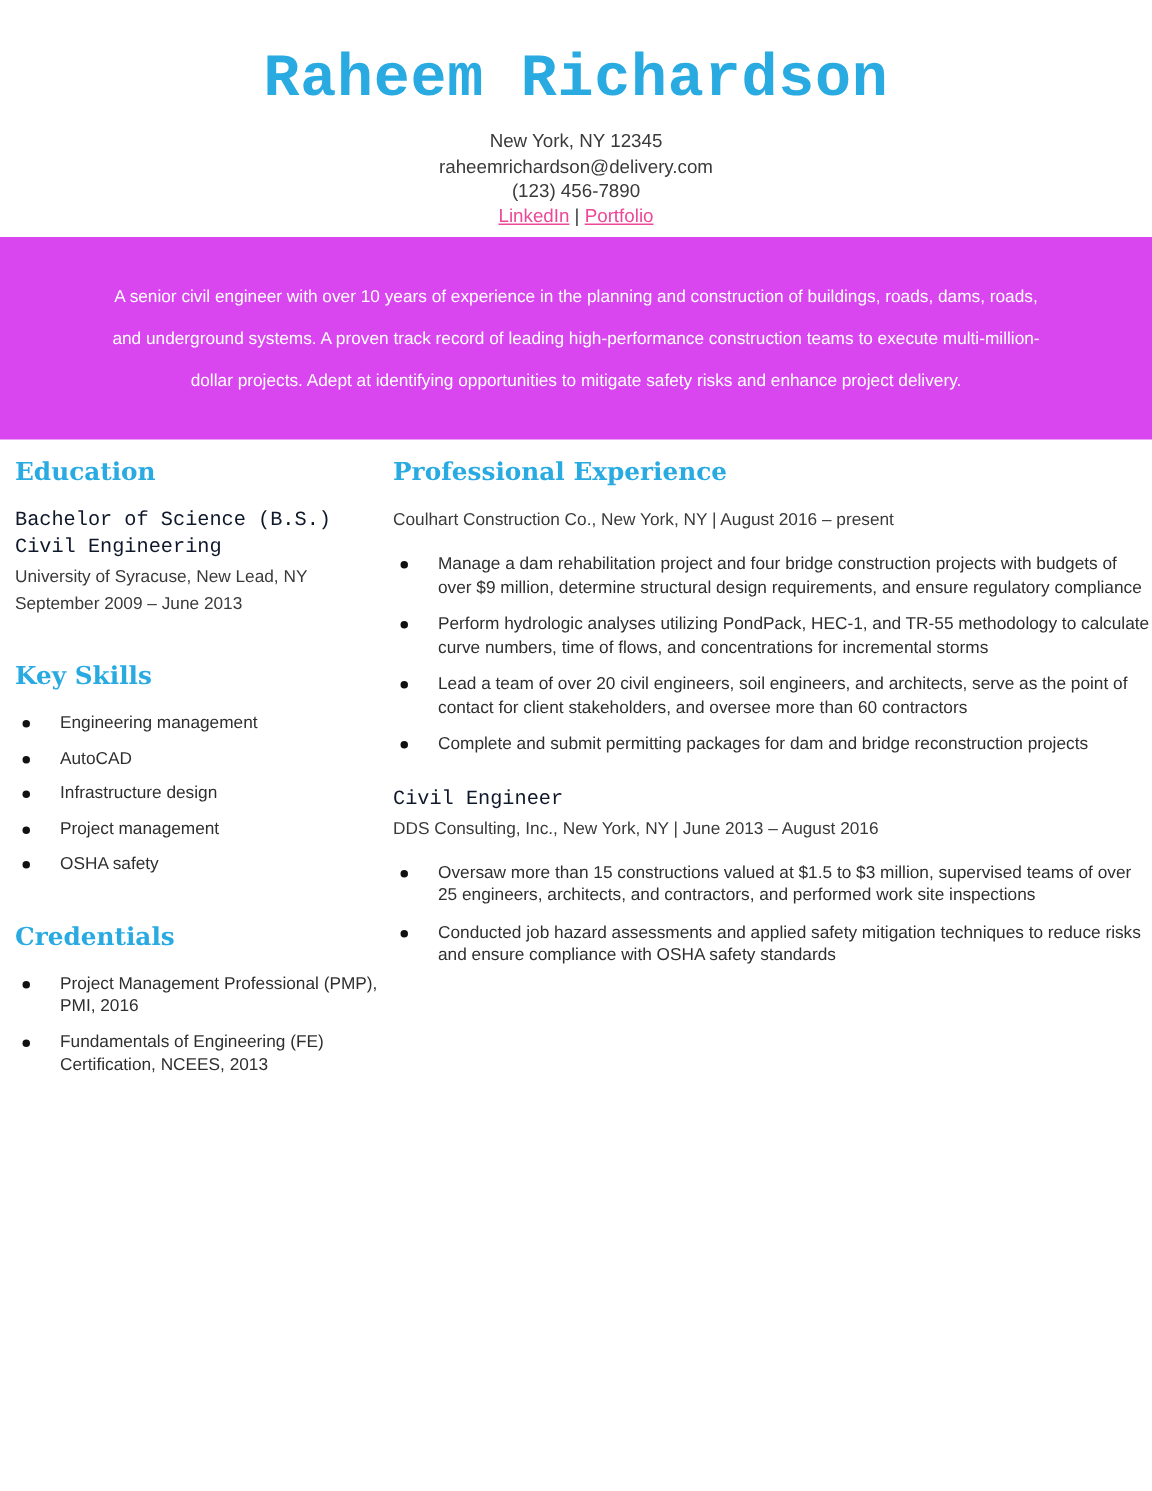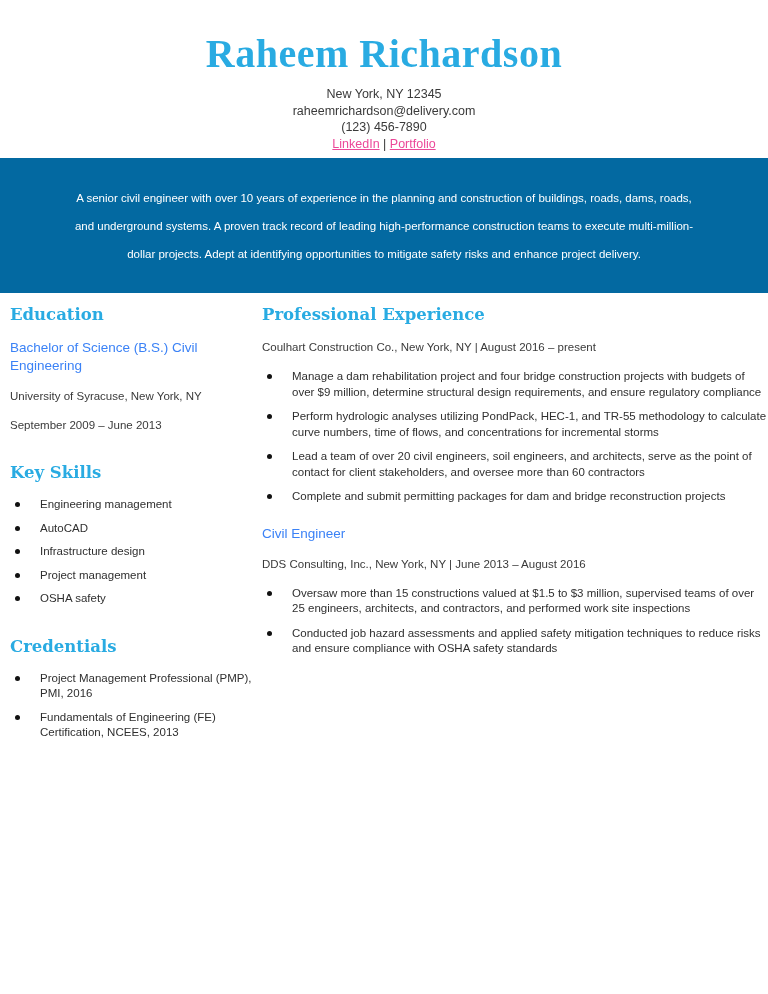--- a/index.html
+++ b/index.html
@@ -23,21 +23,21 @@
     position: relative;
     box-sizing: border-box;
   }
 
   
   .header {
     padding-top: 30px;
     text-align: center;
   }
   .full-name {
-    font-family: Liberation Serif, serif;
+    font-family: Liberation Mono, monospace;
     font-weight: bold;
     font-size: 40px;
     line-height: 48px;
     color: #29ABE2;
     letter-spacing: 0.5px;
     margin: 0;
   }
   .contact-lines {
     margin-top: 8px;
     font-size: 12.5px;
@@ -59,21 +59,21 @@
     color: #3a3a3a;
   }
 
   
   .summary-banner {
     position: absolute;
     top: 158px;
     left: 0;
     width: 768px;
     height: 135px;
-    background: #0369a1;
+    background: #d946ef;
     box-sizing: border-box;
     display: flex;
     align-items: center;
     justify-content: center;
   }
   .summary-text {
     color: #ffffff;
     font-size: 11.5px;
     line-height: 28px;
     text-align: center;
@@ -113,31 +113,31 @@
     margin-bottom: 30px;
   }
   .section-block.experience {
     margin-bottom: 0;
   }
 
   .entry {
     margin-bottom: 4px;
   }
   .entry-title {
-    font-family: Liberation Sans, sans-serif;
+    font-family: Liberation Mono, monospace;
     font-size: 13.5px;
     line-height: 18px;
-    color: #3b82f6;
+    color: #0f172a;
     margin: 0;
   }
   .entry-sub {
     font-size: 11.5px;
     line-height: 16px;
     color: #3a3a3a;
-    margin: 13px 0 0 0;
+    margin: 2px 0 0 0;
   }
 
   ul.bullets {
     list-style: none;
     margin: 12px 0 0 0;
     padding: 0;
   }
   ul.bullets li {
     position: relative;
     padding-left: 30px;
@@ -197,21 +197,21 @@
   </div>
 
   <div class="body-columns">
 
     <div class="col-left">
 
       <div class="section-block">
         <h2 class="section-heading">Education</h2>
         <div class="entry">
           <p class="entry-title">Bachelor of Science (B.S.) Civil Engineering</p>
-          <p class="entry-sub">University of Syracuse, New York, NY</p>
+          <p class="entry-sub">University of Syracuse, New Lead, NY</p>
           <p class="entry-sub">September 2009 – June 2013</p>
         </div>
       </div>
 
       <div class="section-block">
         <h2 class="section-heading">Key Skills</h2>
         <ul class="bullets skills-list">
           <li>Engineering management</li>
           <li>AutoCAD</li>
           <li>Infrastructure design</li>

